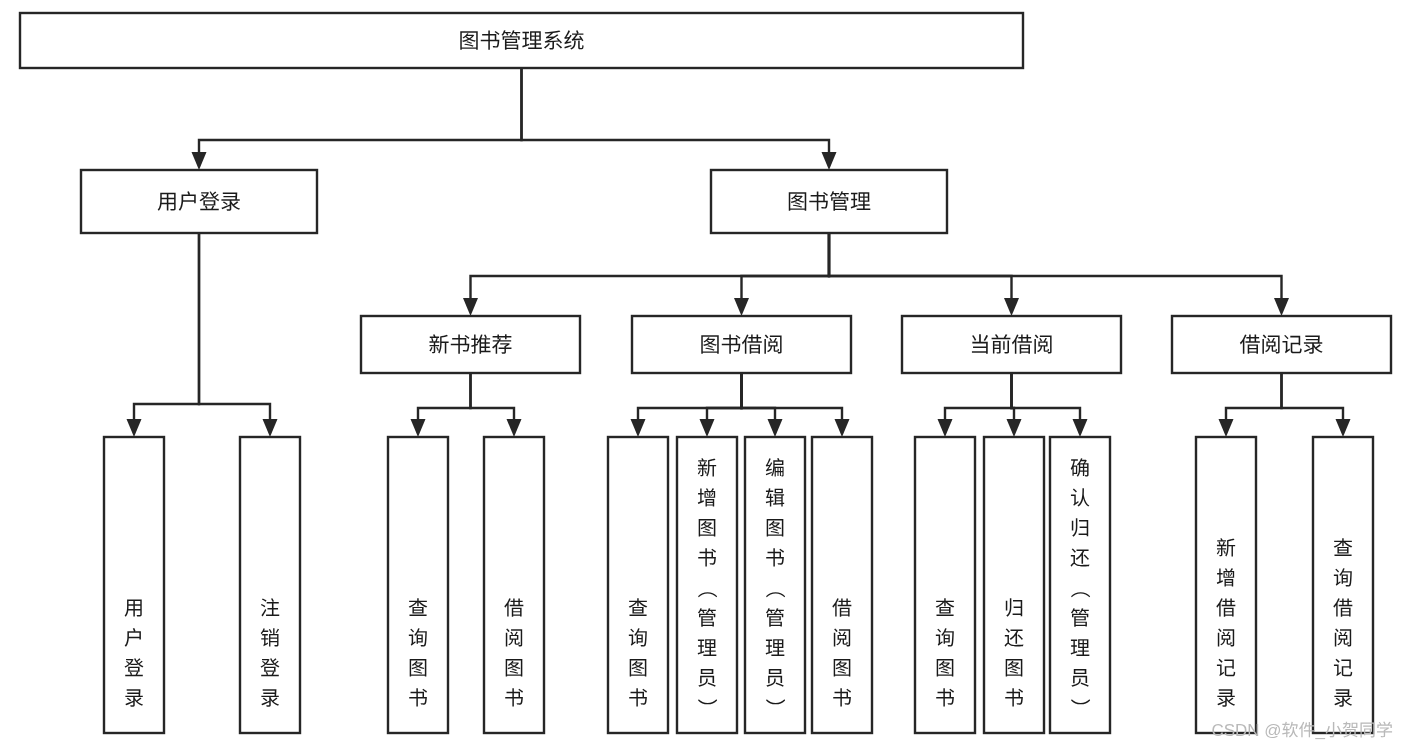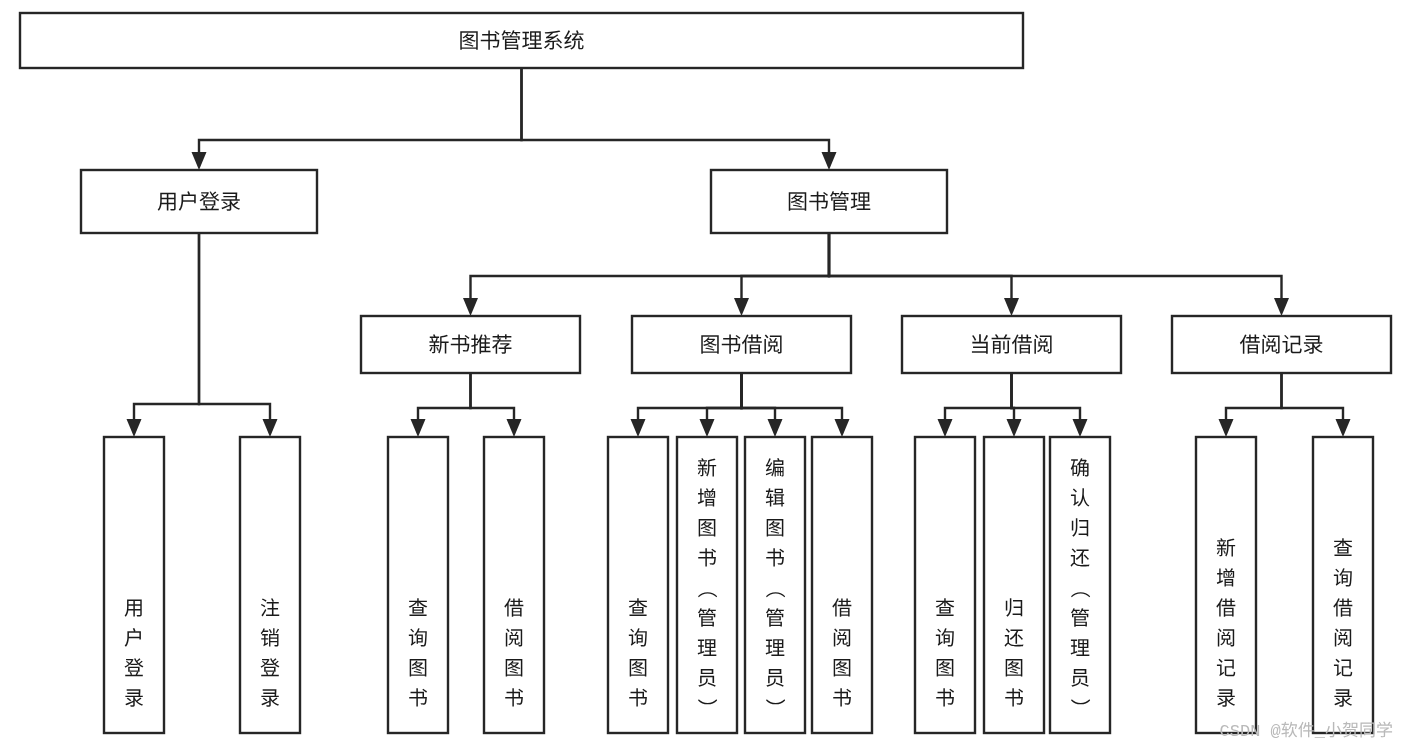--- a/index.html
+++ b/index.html
@@ -37,21 +37,21 @@
     stroke:#262626;
     stroke-width:2.4;
     fill:none;
     stroke-linecap:butt;
   }
   .arrow-head{ fill:#262626; stroke:none; }
   .watermark{
     position:absolute;
     right:12px;
     bottom:6px;
-    font-family:Liberation Mono, monospace;
+    font-family:Liberation Sans, sans-serif;
     font-size:17px;
     color:#b9b9b9;
     white-space:nowrap;
     user-select:none;
   }
 </style>
 </head>
 <body>
 
 <svg id="diagram" viewBox="0 0 1405 747" xmlns="http://www.w3.org/2000/svg">

